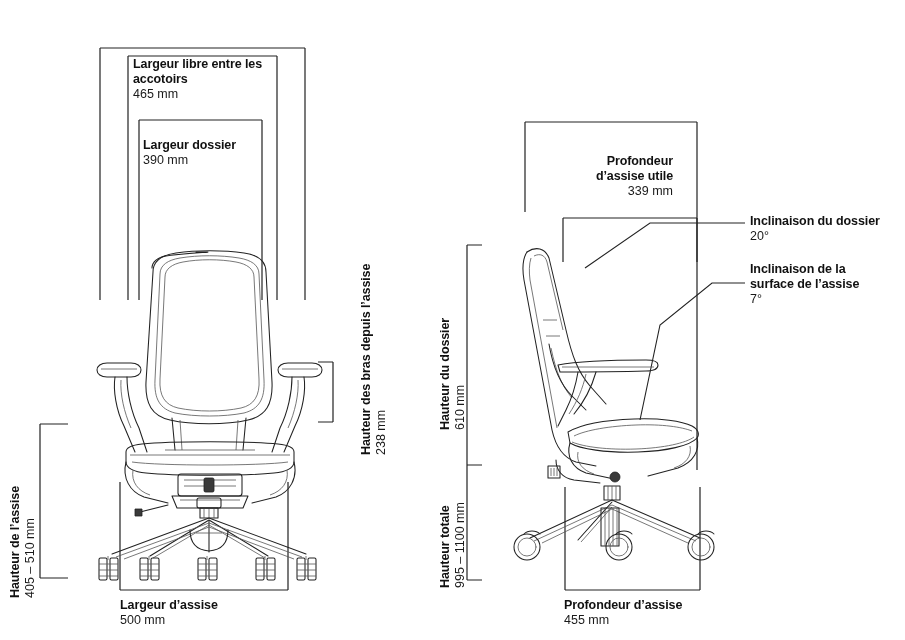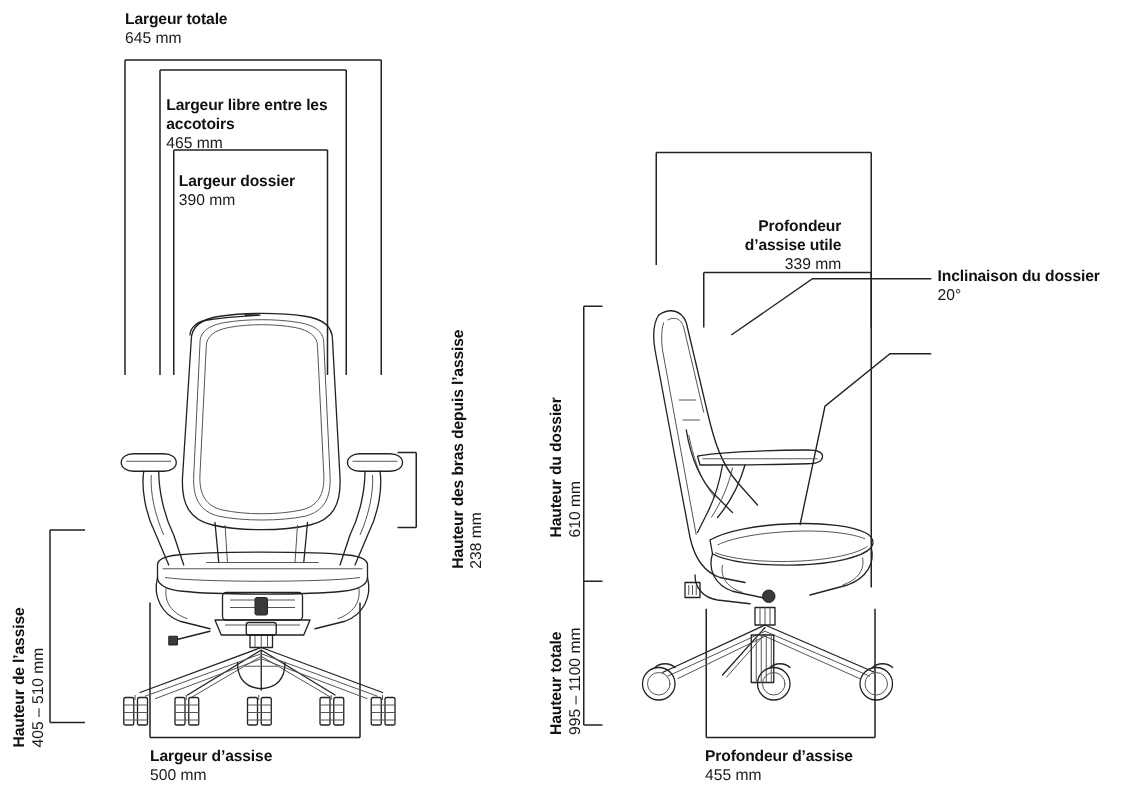--- a/index.html
+++ b/index.html
@@ -7,21 +7,21 @@
     width:905px;height:640px;position:relative;overflow:hidden;
     font-family:"Liberation Sans", sans-serif;
     color:#1a1a1a;
   }
   .stage{position:absolute;left:0;top:0;width:905px;height:640px;}
   svg.draw{position:absolute;left:0;top:0;width:905px;height:640px;overflow:visible;}
 
   .lbl{position:absolute;white-space:nowrap;line-height:1.18;}
   .lbl .t{font-weight:bold;font-size:12.5px;letter-spacing:-0.1px;color:#111;}
   .lbl .v{font-weight:normal;font-size:12.5px;color:#1a1a1a;}
-  .lbl.wrap{white-space:normal;margin-top:20px;}
+  .lbl.wrap{white-space:normal;}
   .rot-cc{transform:rotate(-90deg);transform-origin:0 0;}
 
   .dimline{stroke:#222;stroke-width:1.2;fill:none;}
   .chair{stroke:#222;fill:none;stroke-width:1.05;stroke-linejoin:round;stroke-linecap:round;}
   .chair-l{stroke:#555;fill:none;stroke-width:0.8;}
   .dark{fill:#3a3a3a;stroke:#222;stroke-width:0.8;}
   .leader{stroke:#222;stroke-width:1.1;fill:none;}
 </style>
 </head>
 <body>
@@ -238,24 +238,20 @@
           <circle cx="619" cy="547" r="9" class="chair-l"></circle>
         <circle cx="701" cy="547" r="13"></circle>
           <circle cx="701" cy="547" r="9" class="chair-l"></circle>
       </g>
       <path class="chair" d="M524,534 C528,530 536,530 540,534"></path>
       <path class="chair" d="M616,534 C620,530 628,530 632,534"></path>
       <path class="chair" d="M698,534 C702,530 710,530 714,534"></path>
     </g>
   </svg>
 
-  <div class="lbl" style="left:100px;top:8px;">
-    <div class="t">Largeur totale</div>
-    <div class="v">645 mm</div>
-  </div>
 
   <div class="lbl wrap" style="left:133px;top:57px;width:148px;">
     <div class="t">Largeur libre entre les accotoirs</div>
     <div class="v">465 mm</div>
   </div>
 
   <div class="lbl" style="left:143px;top:138px;">
     <div class="t">Largeur dossier</div>
     <div class="v">390 mm</div>
   </div>
@@ -294,14 +290,18 @@
   <div class="lbl" style="left:564px;top:598px;">
     <div class="t">Profondeur d’assise</div>
     <div class="v">455 mm</div>
   </div>
 
   <div class="lbl" style="left:750px;top:214px;">
     <div class="t">Inclinaison du dossier</div>
     <div class="v">20°</div>
   </div>
 
+  <div class="lbl wrap" style="left:750px;top:262px;width:140px;">
+    <div class="t">Inclinaison de la surface de l’assise</div>
+    <div class="v">7°</div>
+  </div>
 
 </div>
 
 </body></html>

